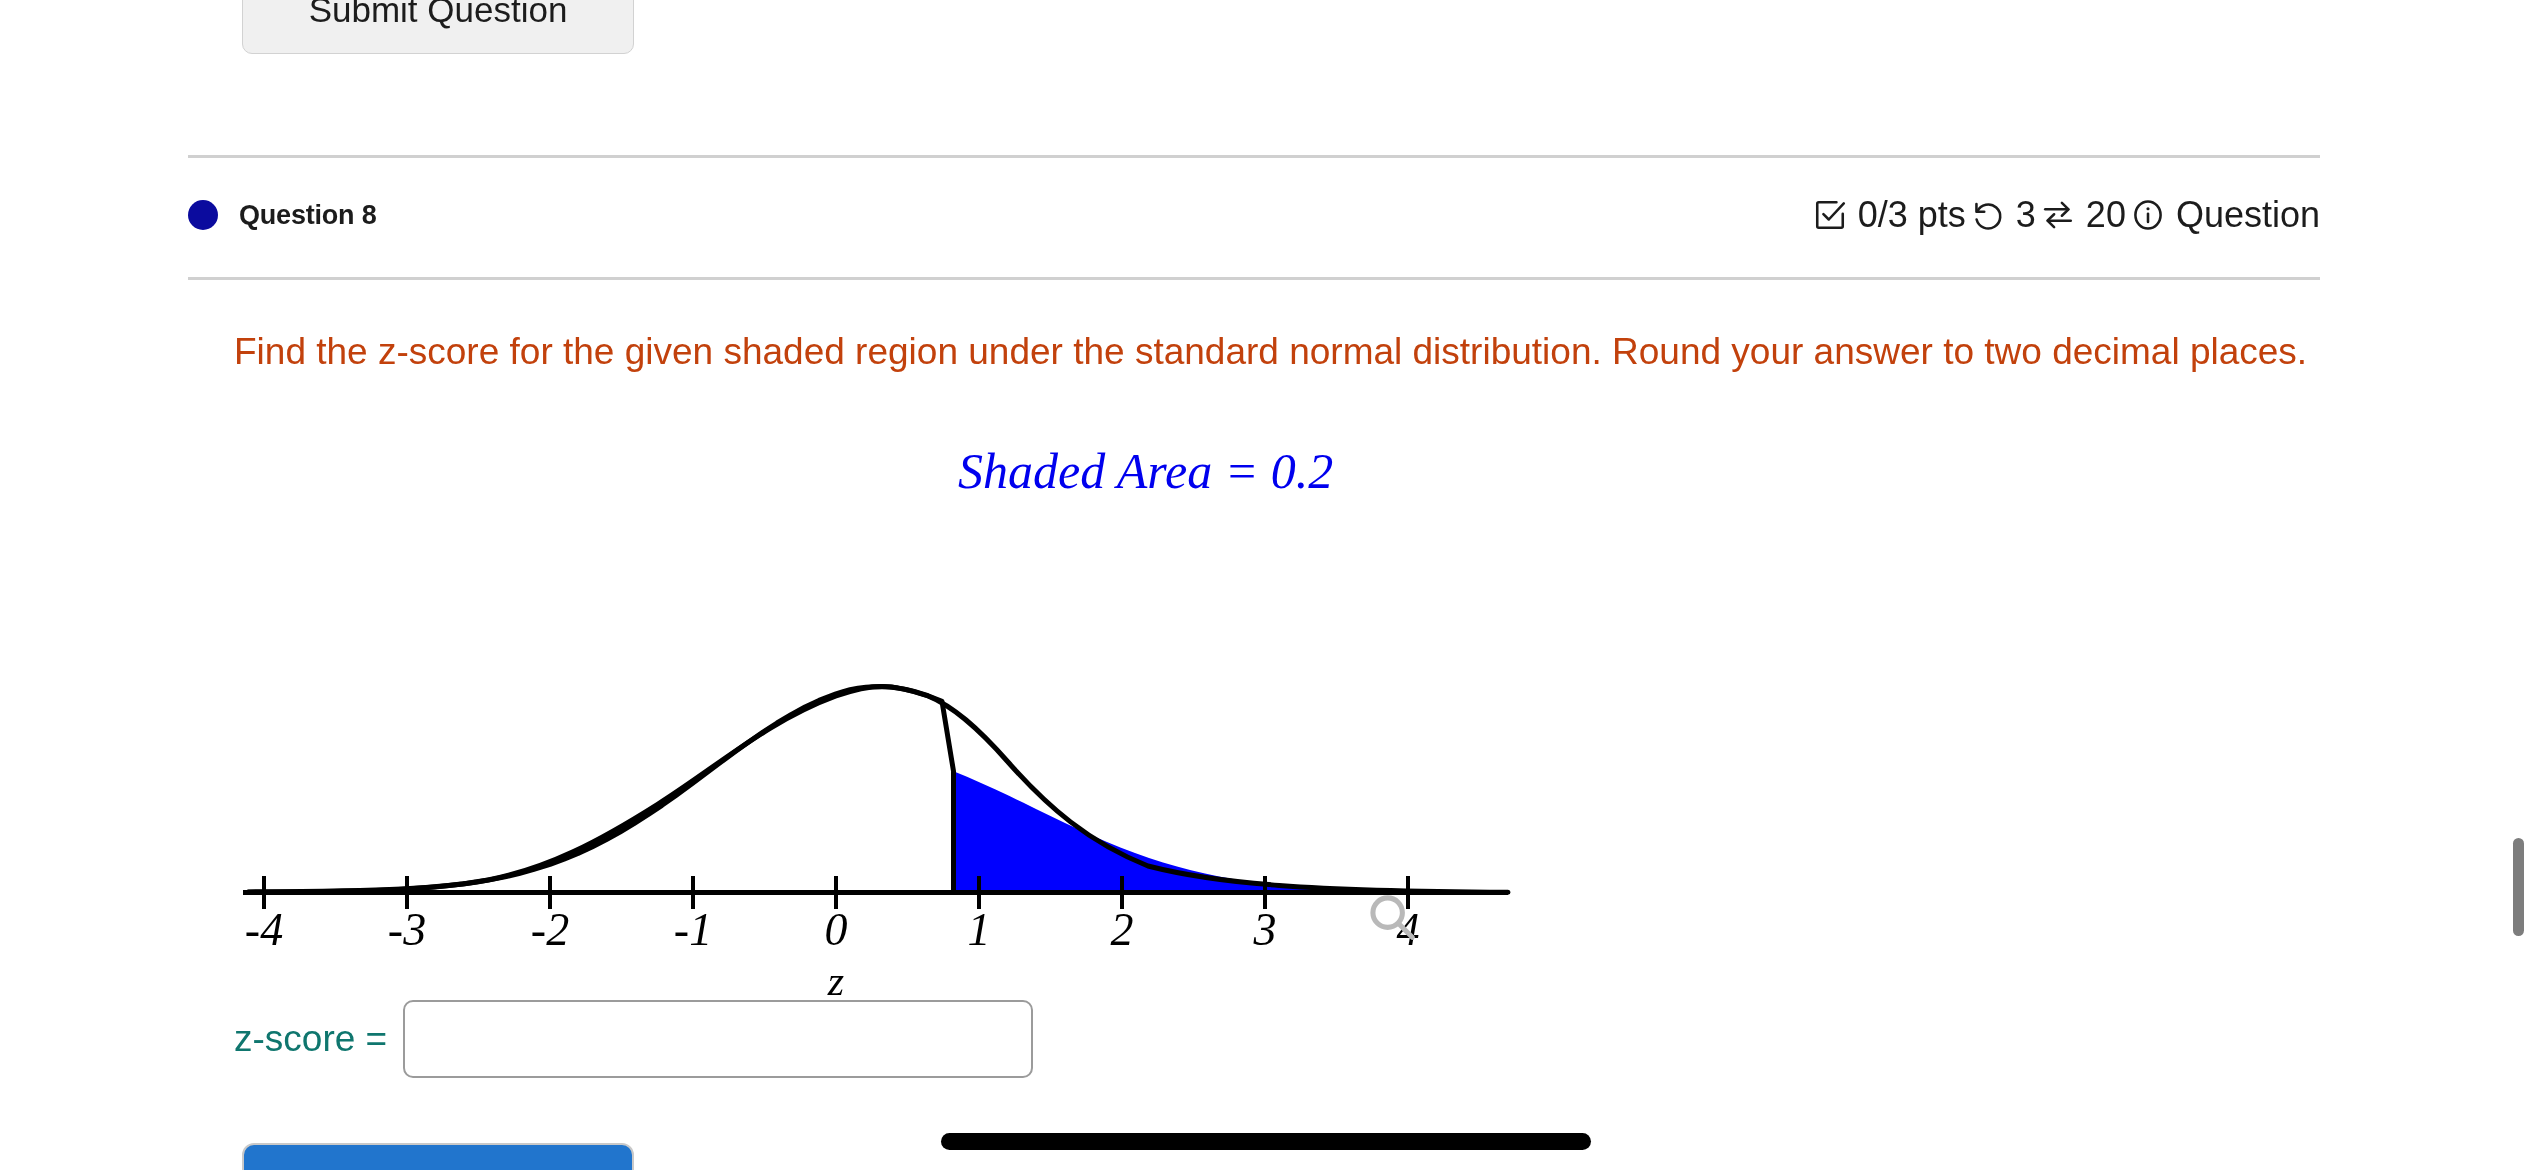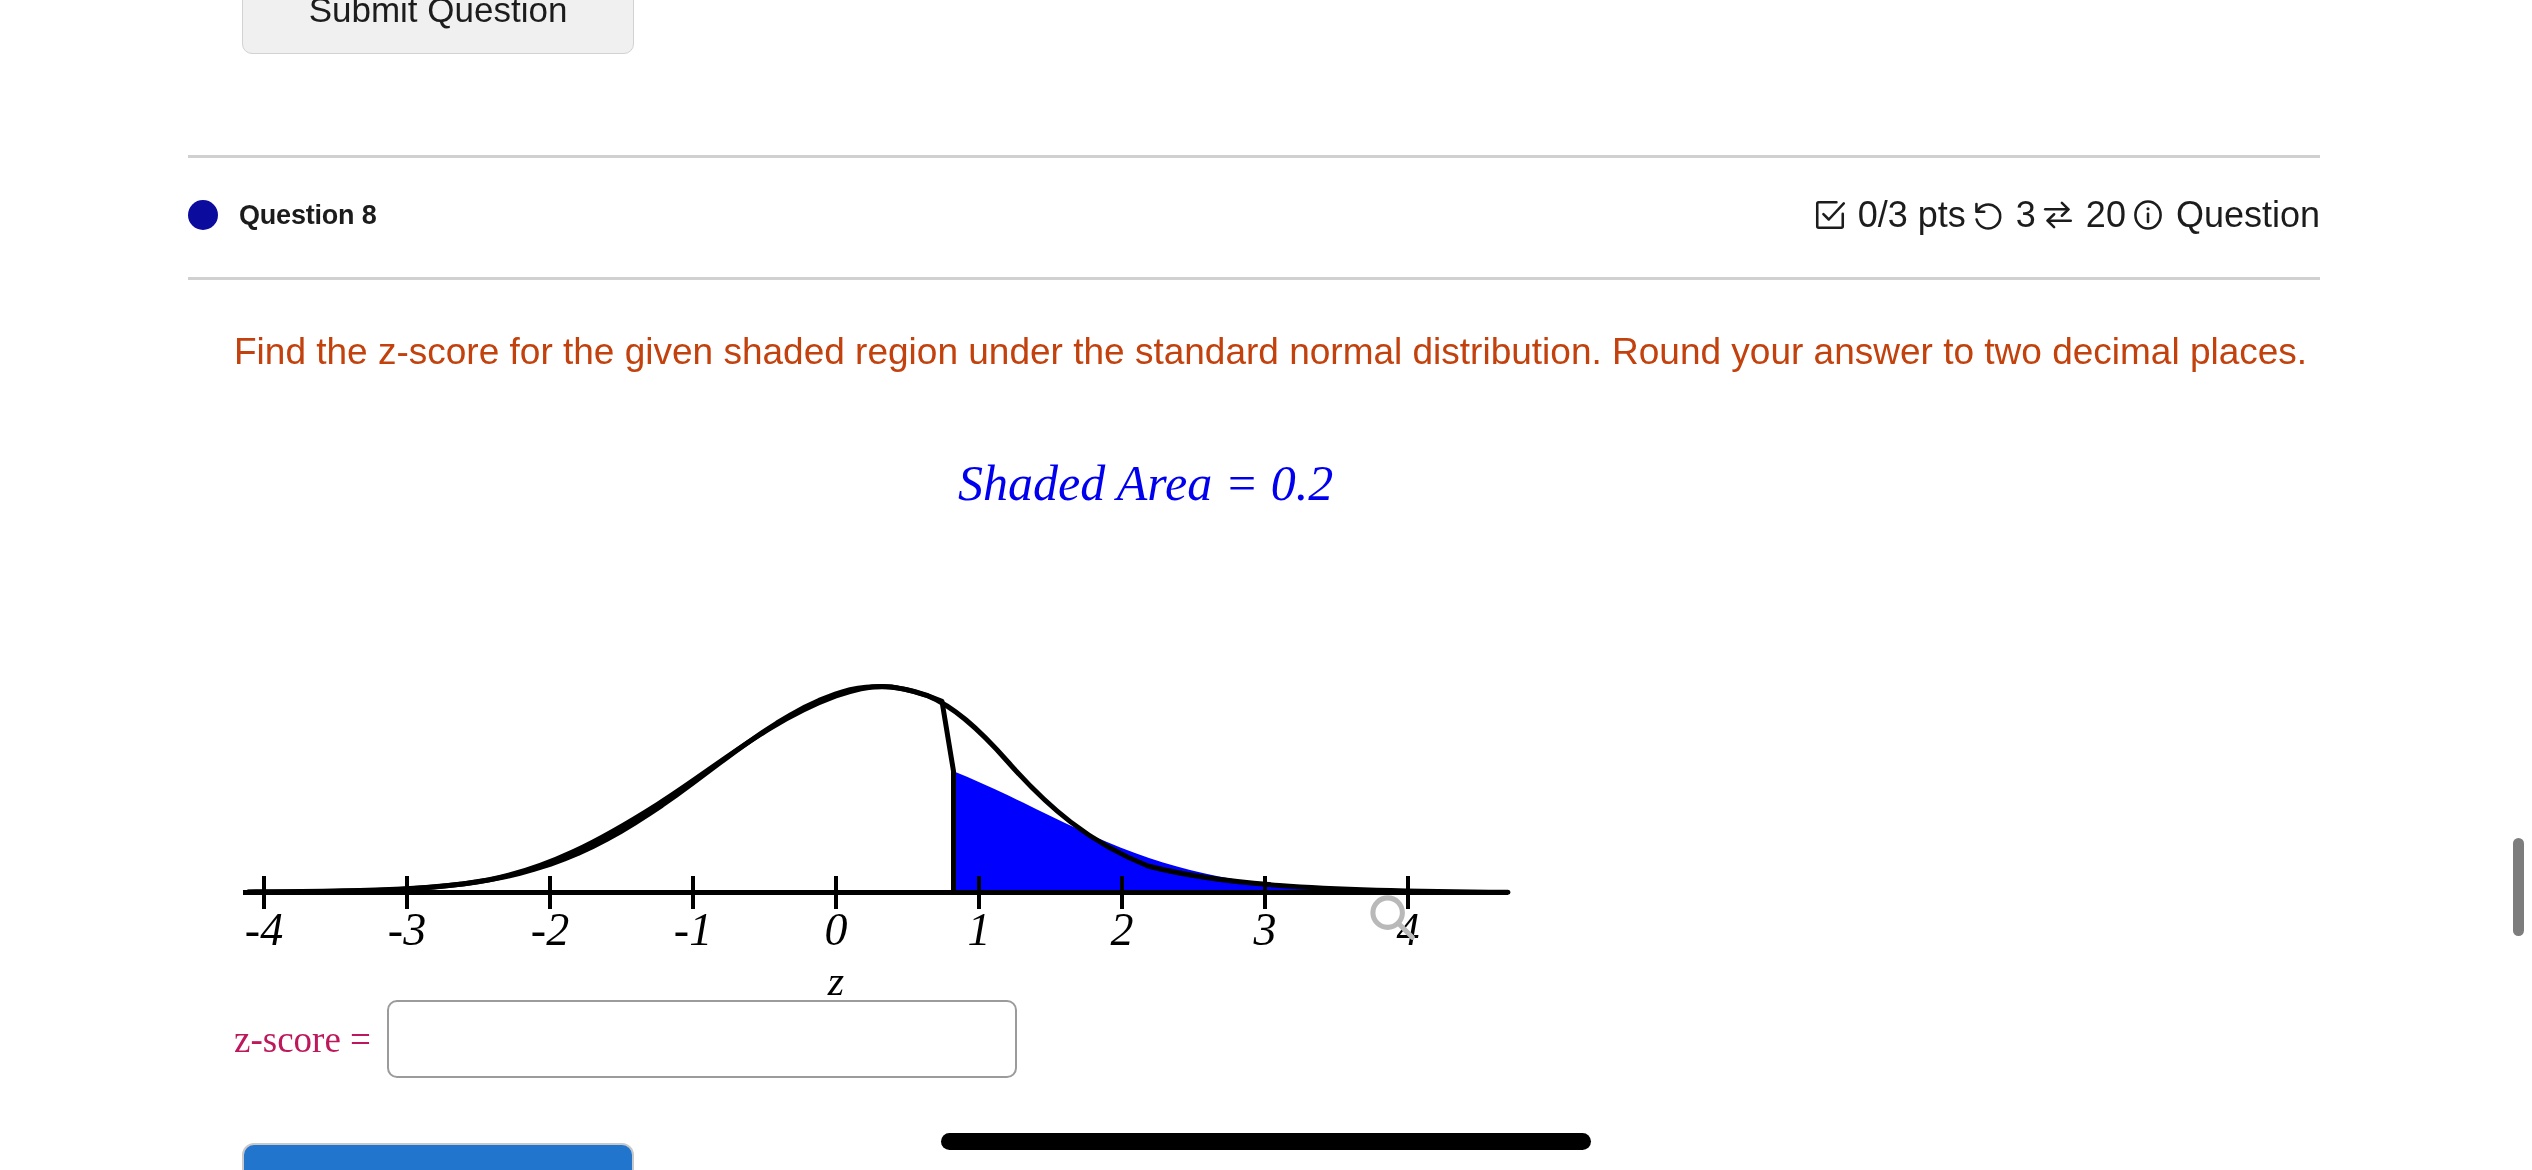--- a/index.html
+++ b/index.html
@@ -130,23 +130,22 @@
   .answer-row {
     position: absolute;
     left: 234px;
     top: 1000px;
     display: flex;
     align-items: center;
     gap: 16px;
   }
   .answer-label {
     font-size: 37px;
-    color: #be185d;
+    color: #0f766e;
     white-space: nowrap;
-    font-family: Liberation Serif, serif;
   }
   .answer-input {
     width: 630px;
     height: 78px;
     border: 2px solid #9b9b9b;
     border-radius: 10px;
     background: #ffffff;
     font-size: 34px;
     font-family: "Liberation Sans", sans-serif;
     padding: 0 14px;
@@ -360,21 +359,21 @@
       <text x="1220" y="475" text-anchor="middle">4</text>
     </g>
 
     <text x="648" y="525" text-anchor="middle" fill="#000000" font-family="'Liberation Serif', serif" font-style="italic" font-size="42">z</text>
 
     <text x="412" y="-0" fill="#0000ee" font-family="'Liberation Serif', serif" font-style="italic" font-size="50" style="display:none"></text>
   </svg>
 
   <div style="position:absolute; left:770px; top:-28px; color:#0000ee;
               font-family:'Liberation Serif', serif; font-style:italic; font-size:50px;
-              white-space:nowrap;margin-top:12px;">Shaded Area = 0.2</div>
+              white-space:nowrap;">Shaded Area = 0.2</div>
 </div>
 
 <span class="mag-icon">
   <svg width="58" height="58" viewBox="0 0 24 24" fill="none" stroke="#b9b9b9" stroke-width="2.1" stroke-linecap="round">
     <circle cx="10.2" cy="10.2" r="6.1"></circle>
     <line x1="14.8" y1="14.8" x2="20.4" y2="20.4"></line>
   </svg>
 </span>
 
 <div class="answer-row">

